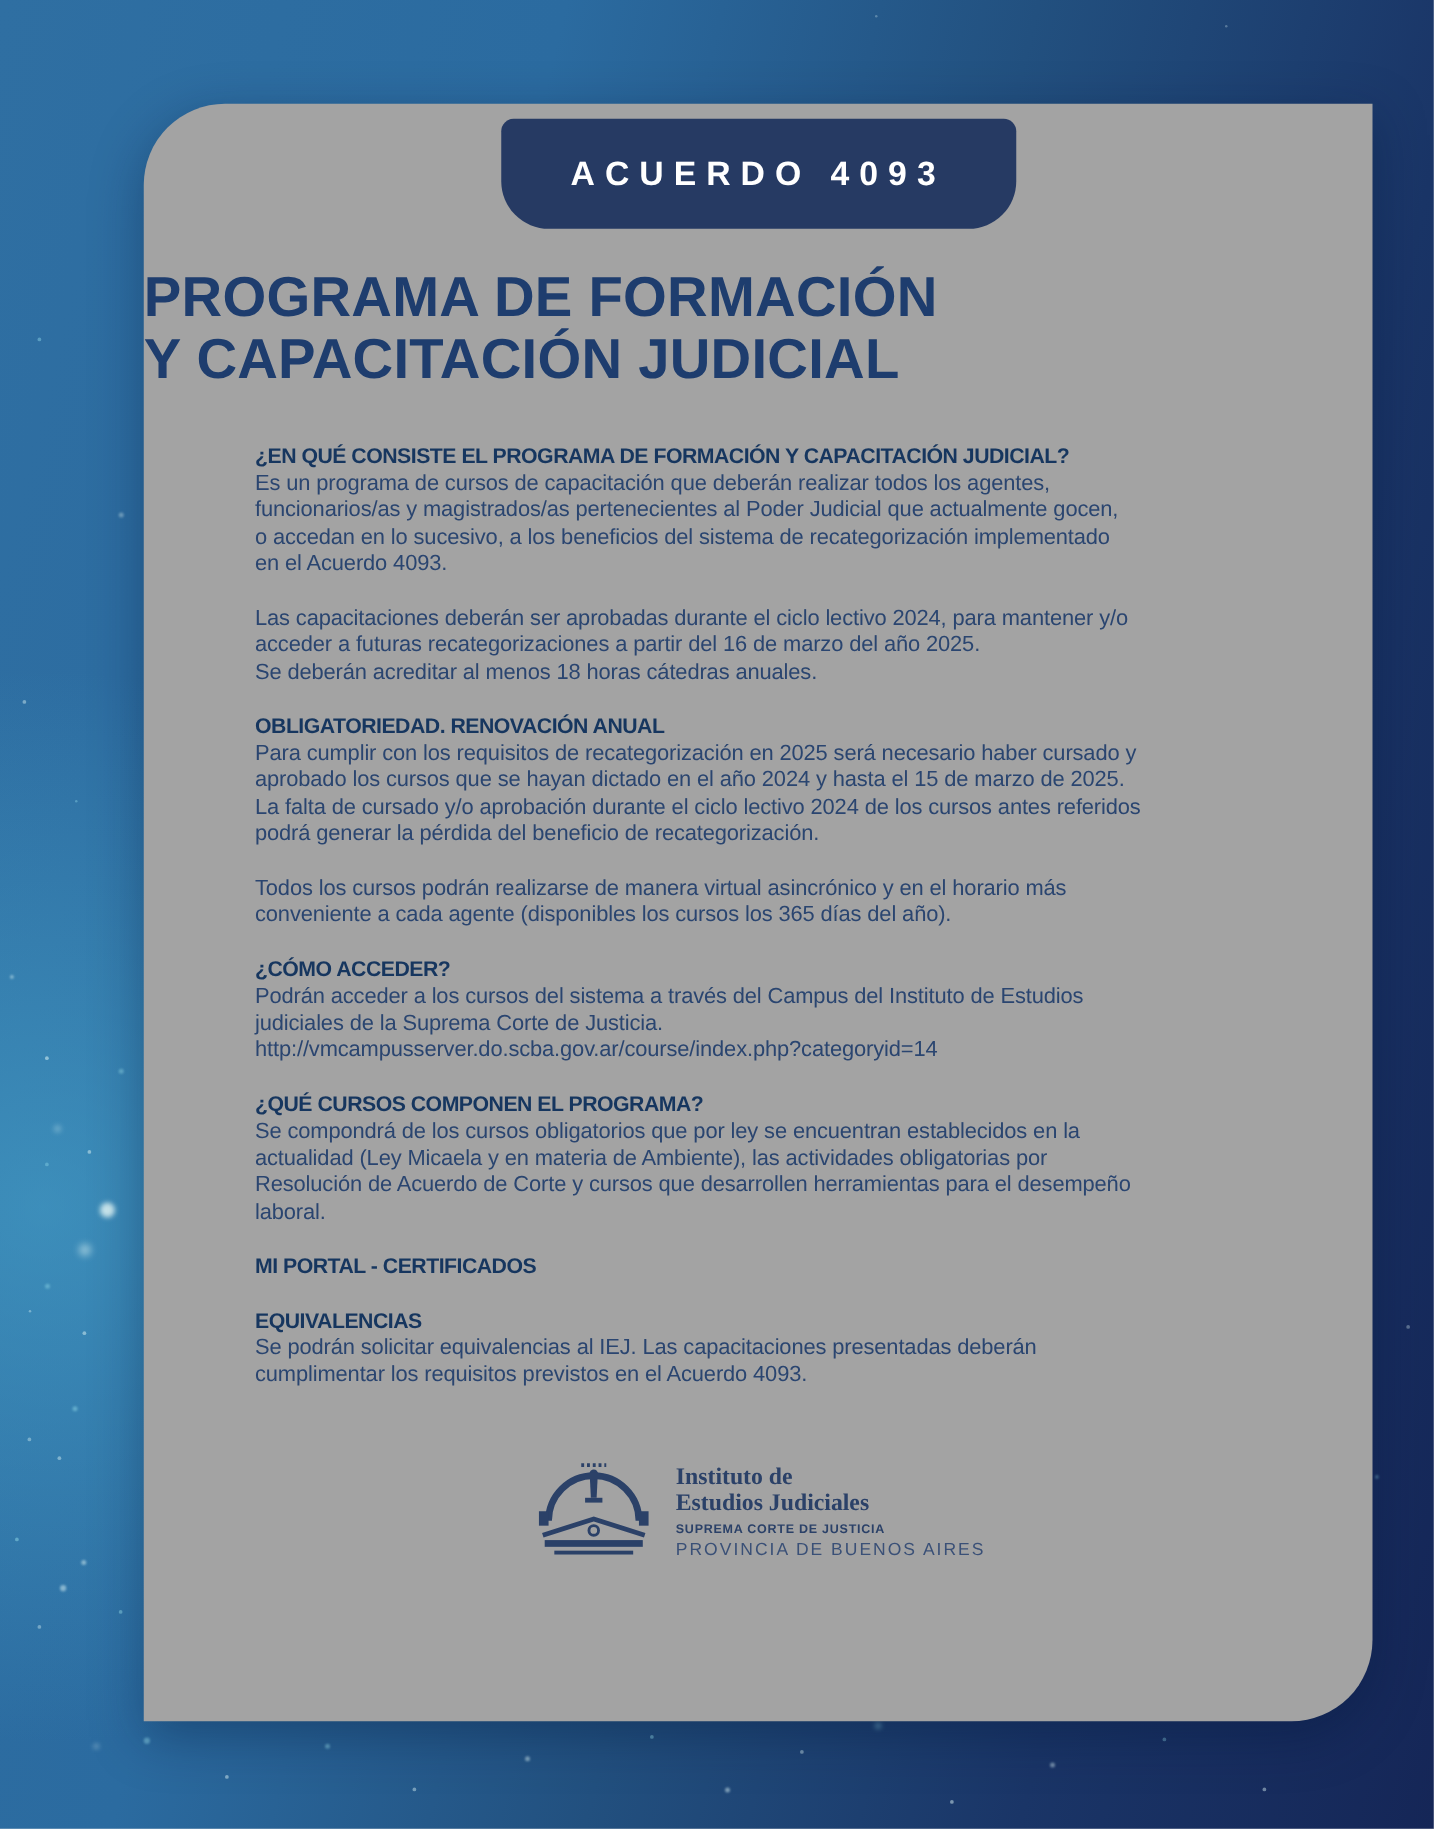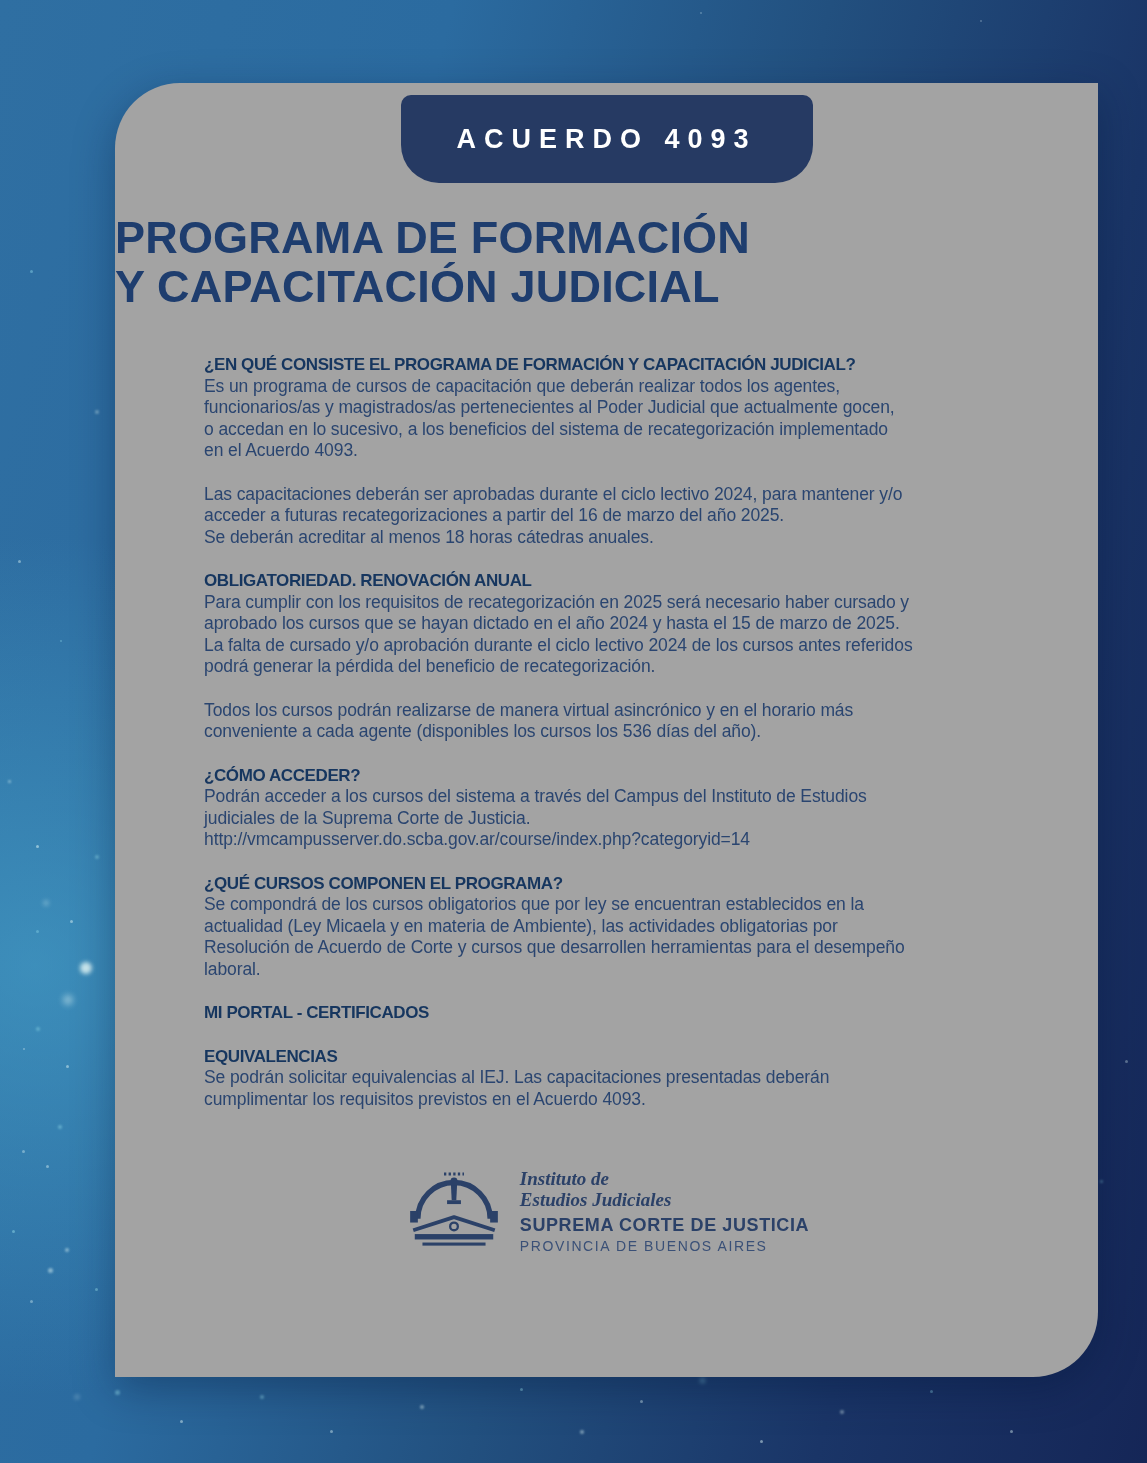--- a/index.html
+++ b/index.html
@@ -40,23 +40,23 @@
     color:#2a4570;font-size:17.5px;line-height:21.5px;white-space:pre-line;
     letter-spacing:-0.1px;
   }
   .footer-logo{
     margin-top:58px;display:flex;justify-content:center;align-items:center;gap:16px;
   }
   .logo-icon svg{display:block;}
   .logo-text{display:flex;flex-direction:column;}
   .org-name{
     font-family:"Liberation Serif",serif;font-weight:700;color:#2b4168;
-    font-size:19px;line-height:21px;font-style:italic;
-  }
-  .org-sub1{margin-top:5px;font-size:18px;font-weight:700;color:#2b4168;letter-spacing:0.6px;}
+    font-size:19px;line-height:21px;
+  }
+  .org-sub1{margin-top:5px;font-size:10px;font-weight:700;color:#2b4168;letter-spacing:0.6px;}
   .org-sub2{margin-top:2px;font-size:14px;font-weight:500;color:#3a5077;letter-spacing:1.6px;}
 </style>
 </head>
 <body>
 
 <div class="bokeh-layer">
     <div class="bokeh" style="left: 30px; top: 270px; width: 3px; height: 3px; opacity: 0.45; background: rgb(143, 216, 232);"></div>
     <div class="bokeh" style="left: 95px; top: 410px; width: 4px; height: 4px; opacity: 0.4; background: rgb(217, 242, 244); filter: blur(1px);"></div>
     <div class="bokeh" style="left: 18px; top: 560px; width: 3px; height: 3px; opacity: 0.45; background: rgb(217, 242, 244);"></div>
     <div class="bokeh" style="left: 60px; top: 640px; width: 2px; height: 2px; opacity: 0.4; background: rgb(143, 216, 232);"></div>
@@ -134,21 +134,21 @@
   <div class="section">
     <div class="sec-h">OBLIGATORIEDAD. RENOVACIÓN ANUAL</div>
     <div class="sec-b">Para cumplir con los requisitos de recategorización en 2025 será necesario haber cursado y
 aprobado los cursos que se hayan dictado en el año 2024 y hasta el 15 de marzo de 2025.
 La falta de cursado y/o aprobación durante el ciclo lectivo 2024 de los cursos antes referidos
 podrá generar la pérdida del beneficio de recategorización.</div>
   </div>
 
   <div class="section">
     <div class="sec-b">Todos los cursos podrán realizarse de manera virtual asincrónico y en el horario más
-conveniente a cada agente (disponibles los cursos los 536 días del año).</div>
+conveniente a cada agente (disponibles los cursos los 365 días del año).</div>
   </div>
 
   <div class="section">
     <div class="sec-h">¿CÓMO ACCEDER?</div>
     <div class="sec-b">Podrán acceder a los cursos del sistema a través del Campus del Instituto de Estudios
 judiciales de la Suprema Corte de Justicia.
 http://vmcampusserver.do.scba.gov.ar/course/index.php?categoryid=14</div>
   </div>
 
   <div class="section">

